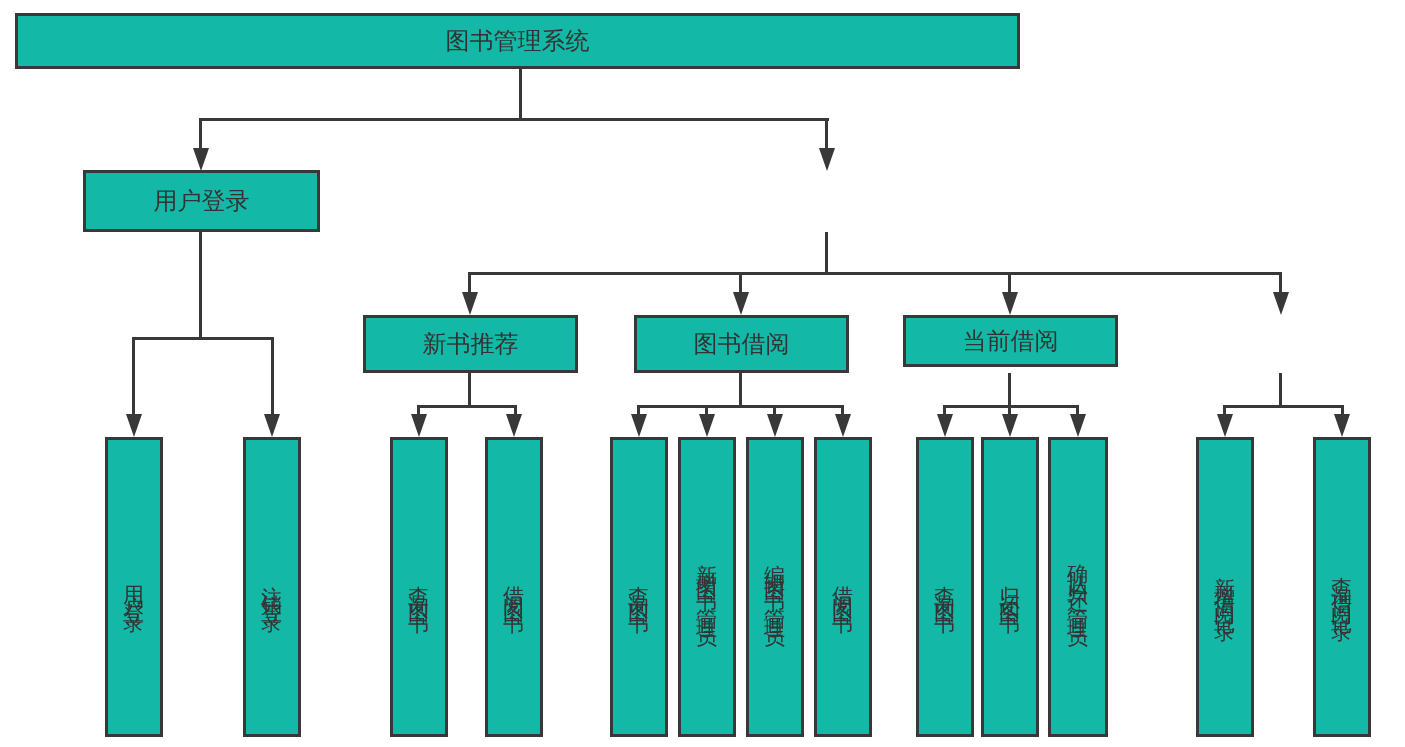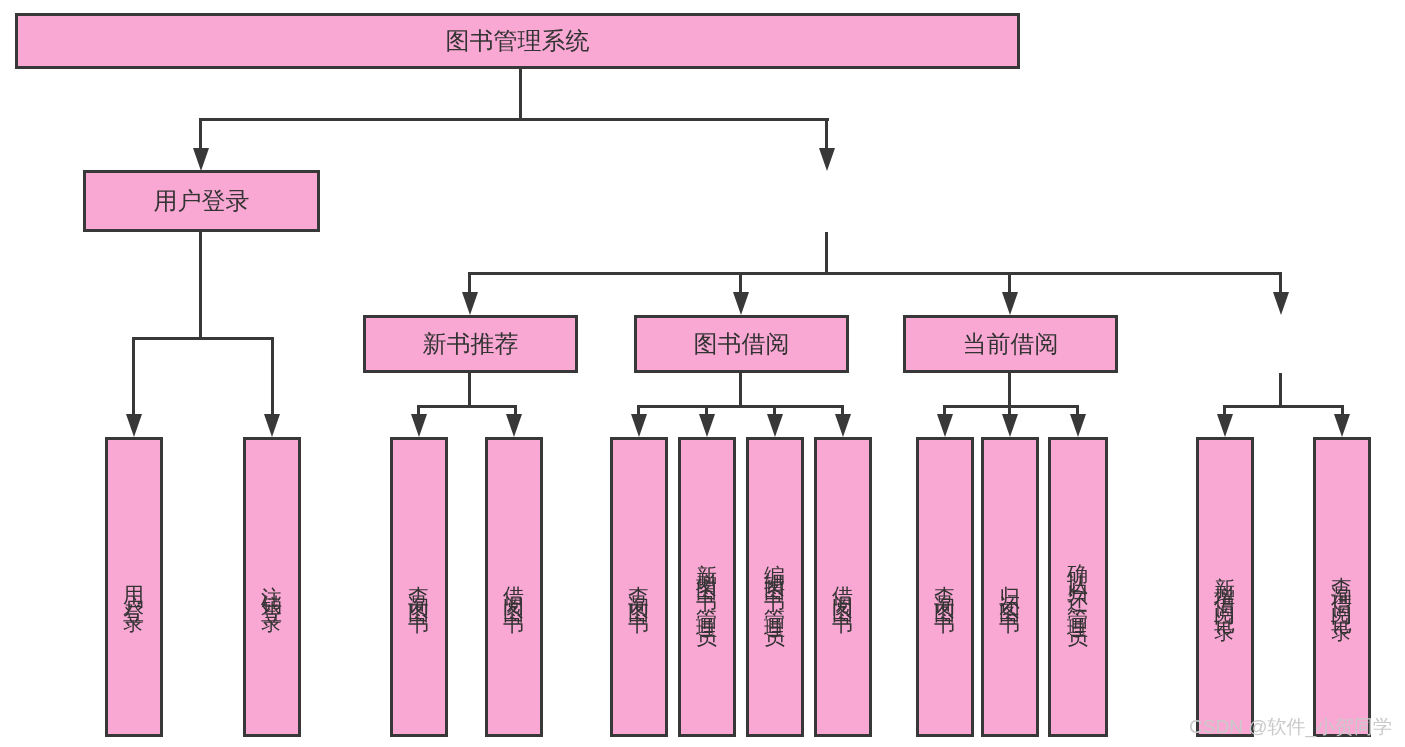--- a/index.html
+++ b/index.html
@@ -13,21 +13,21 @@
     width: 1405px;
     height: 747px;
     background: #ffffff;
     overflow: hidden;
   }
   
   .node {
     position: absolute;
     box-sizing: border-box;
     border: 3px solid #383838;
-    background: #f9a8d4;
+    background: #14b8a6;
     display: flex;
     align-items: center;
     justify-content: center;
     color: #333333;
     z-index: 2;
   }
   .node.h span {
     font-size: 24px;
     line-height: 1;
     white-space: nowrap;
@@ -83,21 +83,21 @@
 
 
   <div class="node h" style="left:634px; top:315px; width:215px; height:58px;">
     <span>图书借阅</span>
   </div>
 
   <div class="node h" style="left:363px; top:315px; width:215px; height:58px;">
     <span>新书推荐</span>
   </div>
 
-  <div class="node h" style="left:903px; top:315px; width:215px; height:58px;text-align:center;">
+  <div class="node h" style="left:903px; top:315px; width:215px; height:52px;text-align:center;">
     <span>当前借阅</span>
   </div>
 
 
   <div class="node v" style="left:105px; top:437px; width:58px; height:300px;">
     <span>用户登录</span>
   </div>
   <div class="node v" style="left:243px; top:437px; width:58px; height:300px;">
     <span>注销登录</span>
   </div>
@@ -191,15 +191,14 @@
   <div class="arrow" style="left:1002px; top:414px;"></div>
   <div class="arrow" style="left:1070px; top:414px;"></div>
 
   <div class="vline" style="left:1279px; top:373px; height:35px;"></div>
   <div class="hline" style="left:1223px; top:405px; width:121px;"></div>
   <div class="vline" style="left:1223px; top:408px; height:8px;"></div>
   <div class="vline" style="left:1341px; top:408px; height:8px;"></div>
   <div class="arrow" style="left:1217px; top:414px;"></div>
   <div class="arrow" style="left:1334px; top:414px;"></div>
 
-  <div class="watermark">CSDN @软件_小贺同学</div>
 
 </div>
 
 </body></html>

